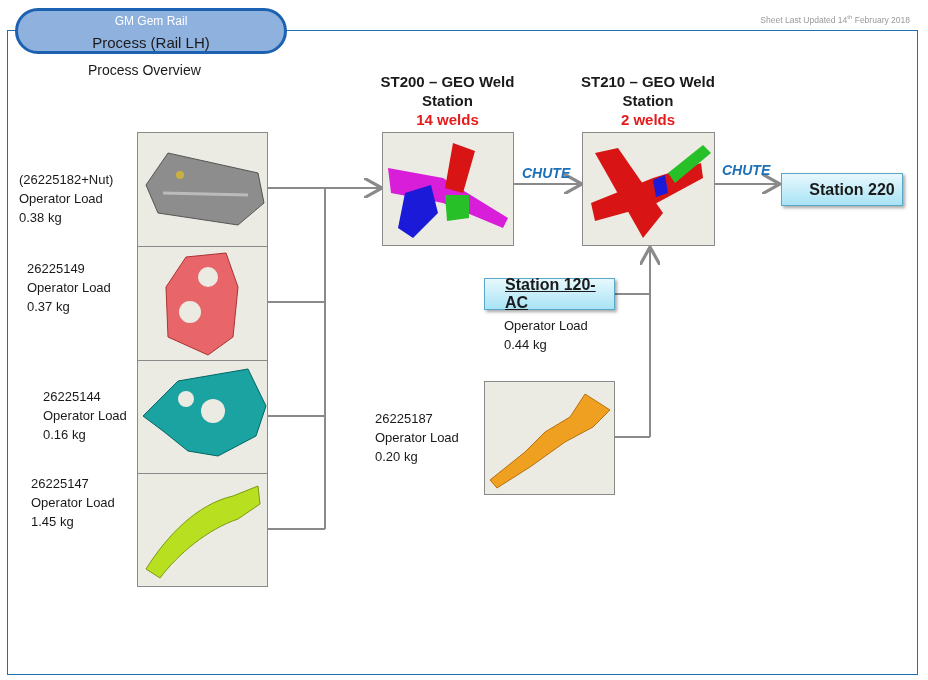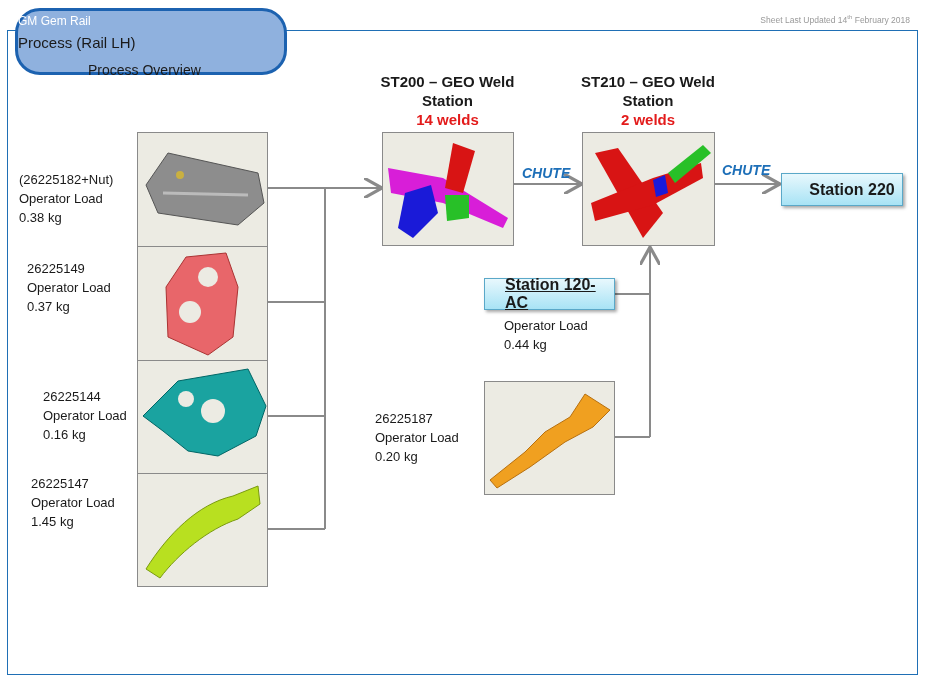--- a/index.html
+++ b/index.html
@@ -1,18 +1,18 @@
 <!DOCTYPE html>
 <html><head>
 <meta charset="utf-8">
 <style>
   html, body { margin:0; padding:0; }
   body { width:928px; height:680px; position:relative; background:#ffffff; font-family:"Liberation Sans", sans-serif; overflow:hidden; }
   .frame { position:absolute; left:7px; top:30px; width:911px; height:645px; border:1.5px solid #1f6fb5; box-sizing:border-box; }
-  .pill { position:absolute; left:15px; top:8px; width:272px; height:67px; border-radius:25px; background:#8fb1de; border:3px solid #1c62b0; box-sizing:border-box; }
+  .pill { position:absolute; left:15px; top:8px; width:272px; height:46px; border-radius:25px; background:#8fb1de; border:3px solid #1c62b0; box-sizing:border-box; text-align:center; }
   .pill .sub { color:#ffffff; font-size:12px; margin-top:3px; }
   .pill .main { color:#1a1a1a; font-size:15px; margin-top:6px; }
   .overview { position:absolute; left:88px; top:62px; font-size:14px; color:#1a1a1a; }
   .updated { position:absolute; right:18px; top:14px; font-size:8.5px; color:#999; }
   .updated sup { font-size:6px; }
   .label { position:absolute; font-size:13px; line-height:19px; color:#1a1a1a; }
   .thumb { position:absolute; background:#ecebe3; border:1px solid #8a8a8a; box-sizing:border-box; overflow:hidden; }
   .stitle { position:absolute; text-align:center; font-weight:bold; font-size:15px; line-height:19px; color:#1a1a1a; }
   .stitle .welds { color:#e31b1b; }
   .chute { position:absolute; font-weight:bold; font-style:italic; font-size:14px; color:#1d6fb8; }

